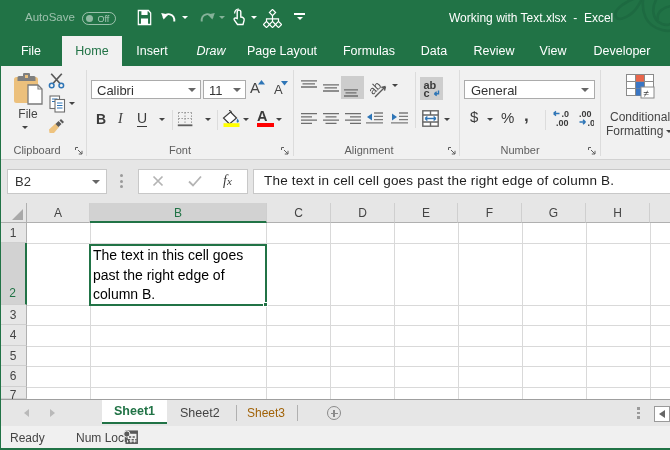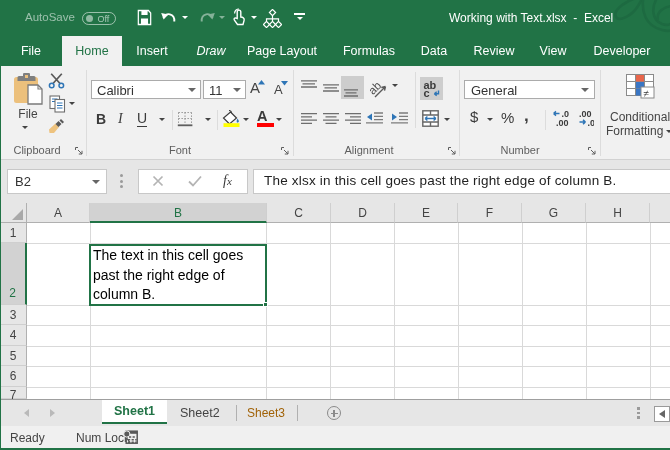--- a/index.html
+++ b/index.html
@@ -304,21 +304,21 @@
   <div class="fbox" style="left:138px;width:110px;">
     <svg class="abs" style="left:13px;top:5px" width="12" height="12" viewBox="0 0 12 12">
         <path d="M1.5 1.5 L10.5 10.5 M10.5 1.5 L1.5 10.5" stroke="#b4b4b4" stroke-width="1.7"></path>
       </svg>
     <svg class="abs" style="left:49px;top:5px" width="14" height="12" viewBox="0 0 14 12">
         <path d="M1 6.5 L5 10.5 L13 1.5" stroke="#b4b4b4" stroke-width="1.8" fill="none"></path>
       </svg>
     <span class="abs" style="left:84px;top:3px;font-size:14px;font-style:italic;font-family:'Liberation Serif',serif;color:#3b3b3b;">f<i style="font-size:11px;">x</i></span>
   </div>
   <div class="fbox" style="left:253px;width:417px;border-right:none;">
-    <span class="abs" style="left:10px;top:3px;font-size:13.5px;letter-spacing:0.2px;color:#222;">The xlsx in this cell goes past the right edge of column B.</span>
+    <span class="abs" style="left:10px;top:3px;font-size:13.5px;letter-spacing:0.2px;color:#222;">The text in cell cell goes past the right edge of column B.</span>
   </div>
 </div>
 
 <div class="abs" id="sheet">
 
   <div class="abs" style="left:0;top:0;width:27px;height:20px;background:#e6e6e6;border-right:1px solid #b0b0b0;border-bottom:1px solid #b0b0b0;">
     <div class="abs" style="right:3px;bottom:2px;width:0;height:0;border-left:11px solid transparent;border-bottom:11px solid #a9a9a9;"></div>
   </div>
 
   <div class="colhead" style="left:27px;width:63px;">A</div>

